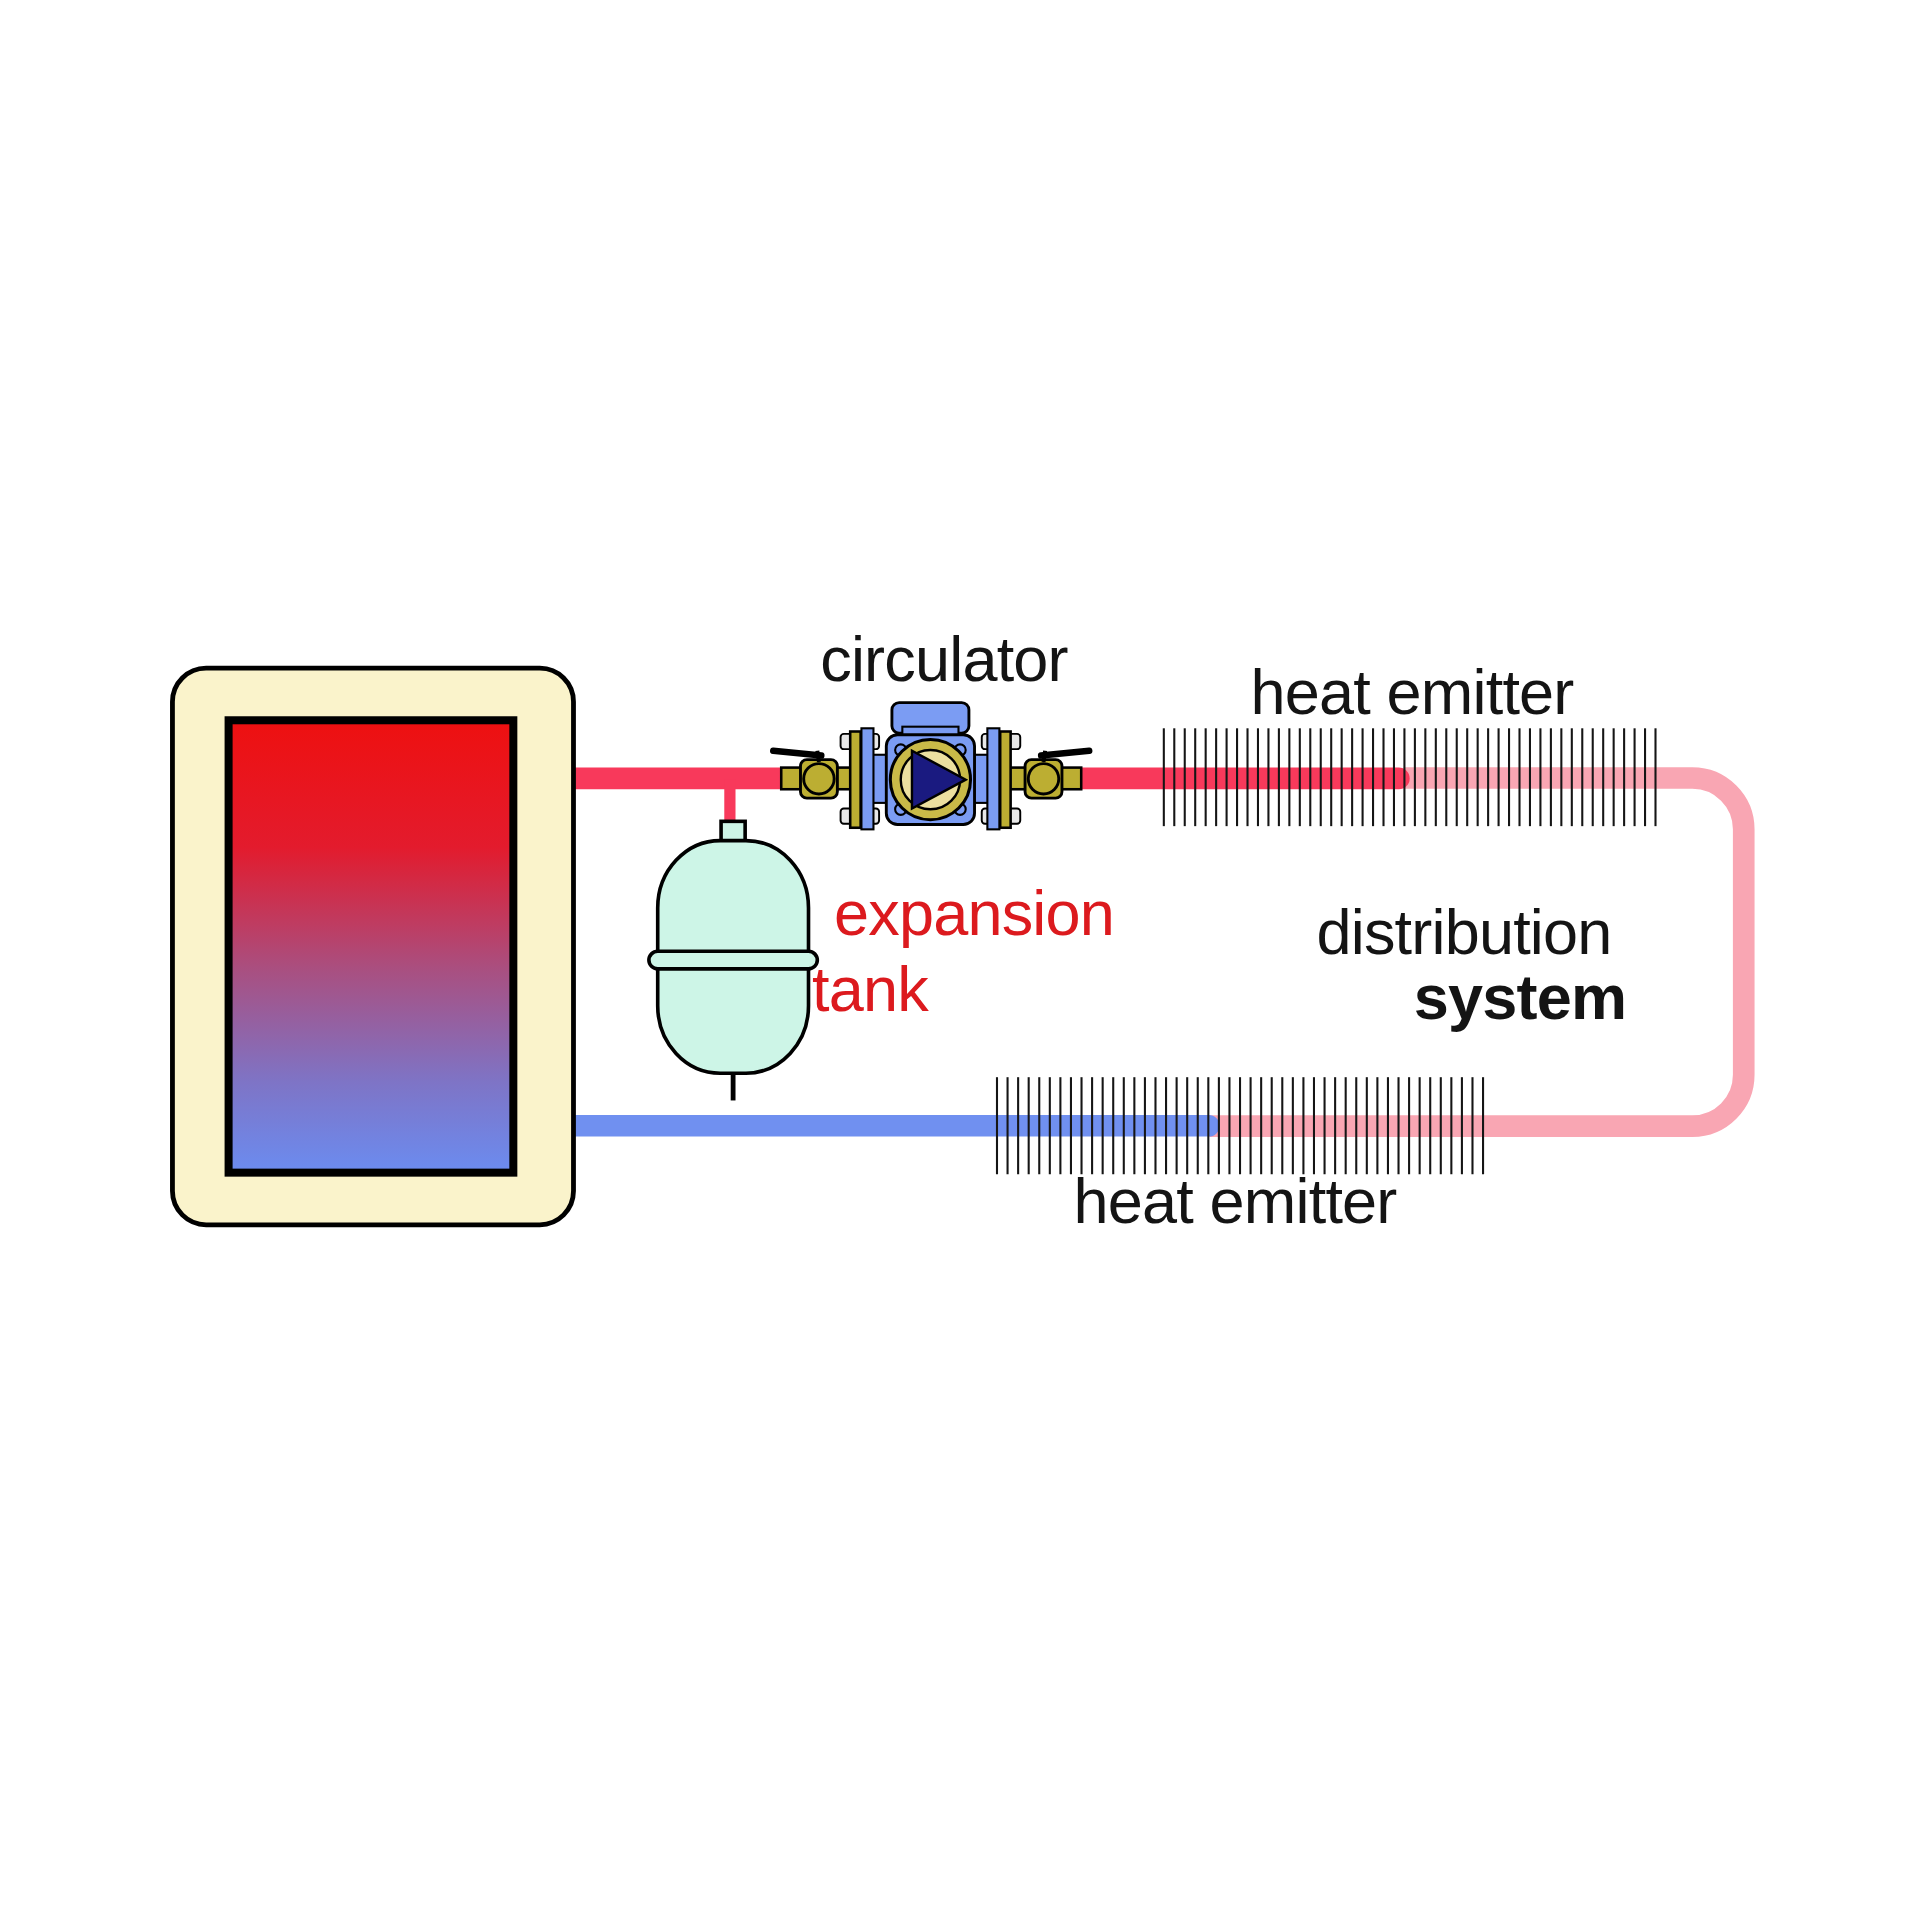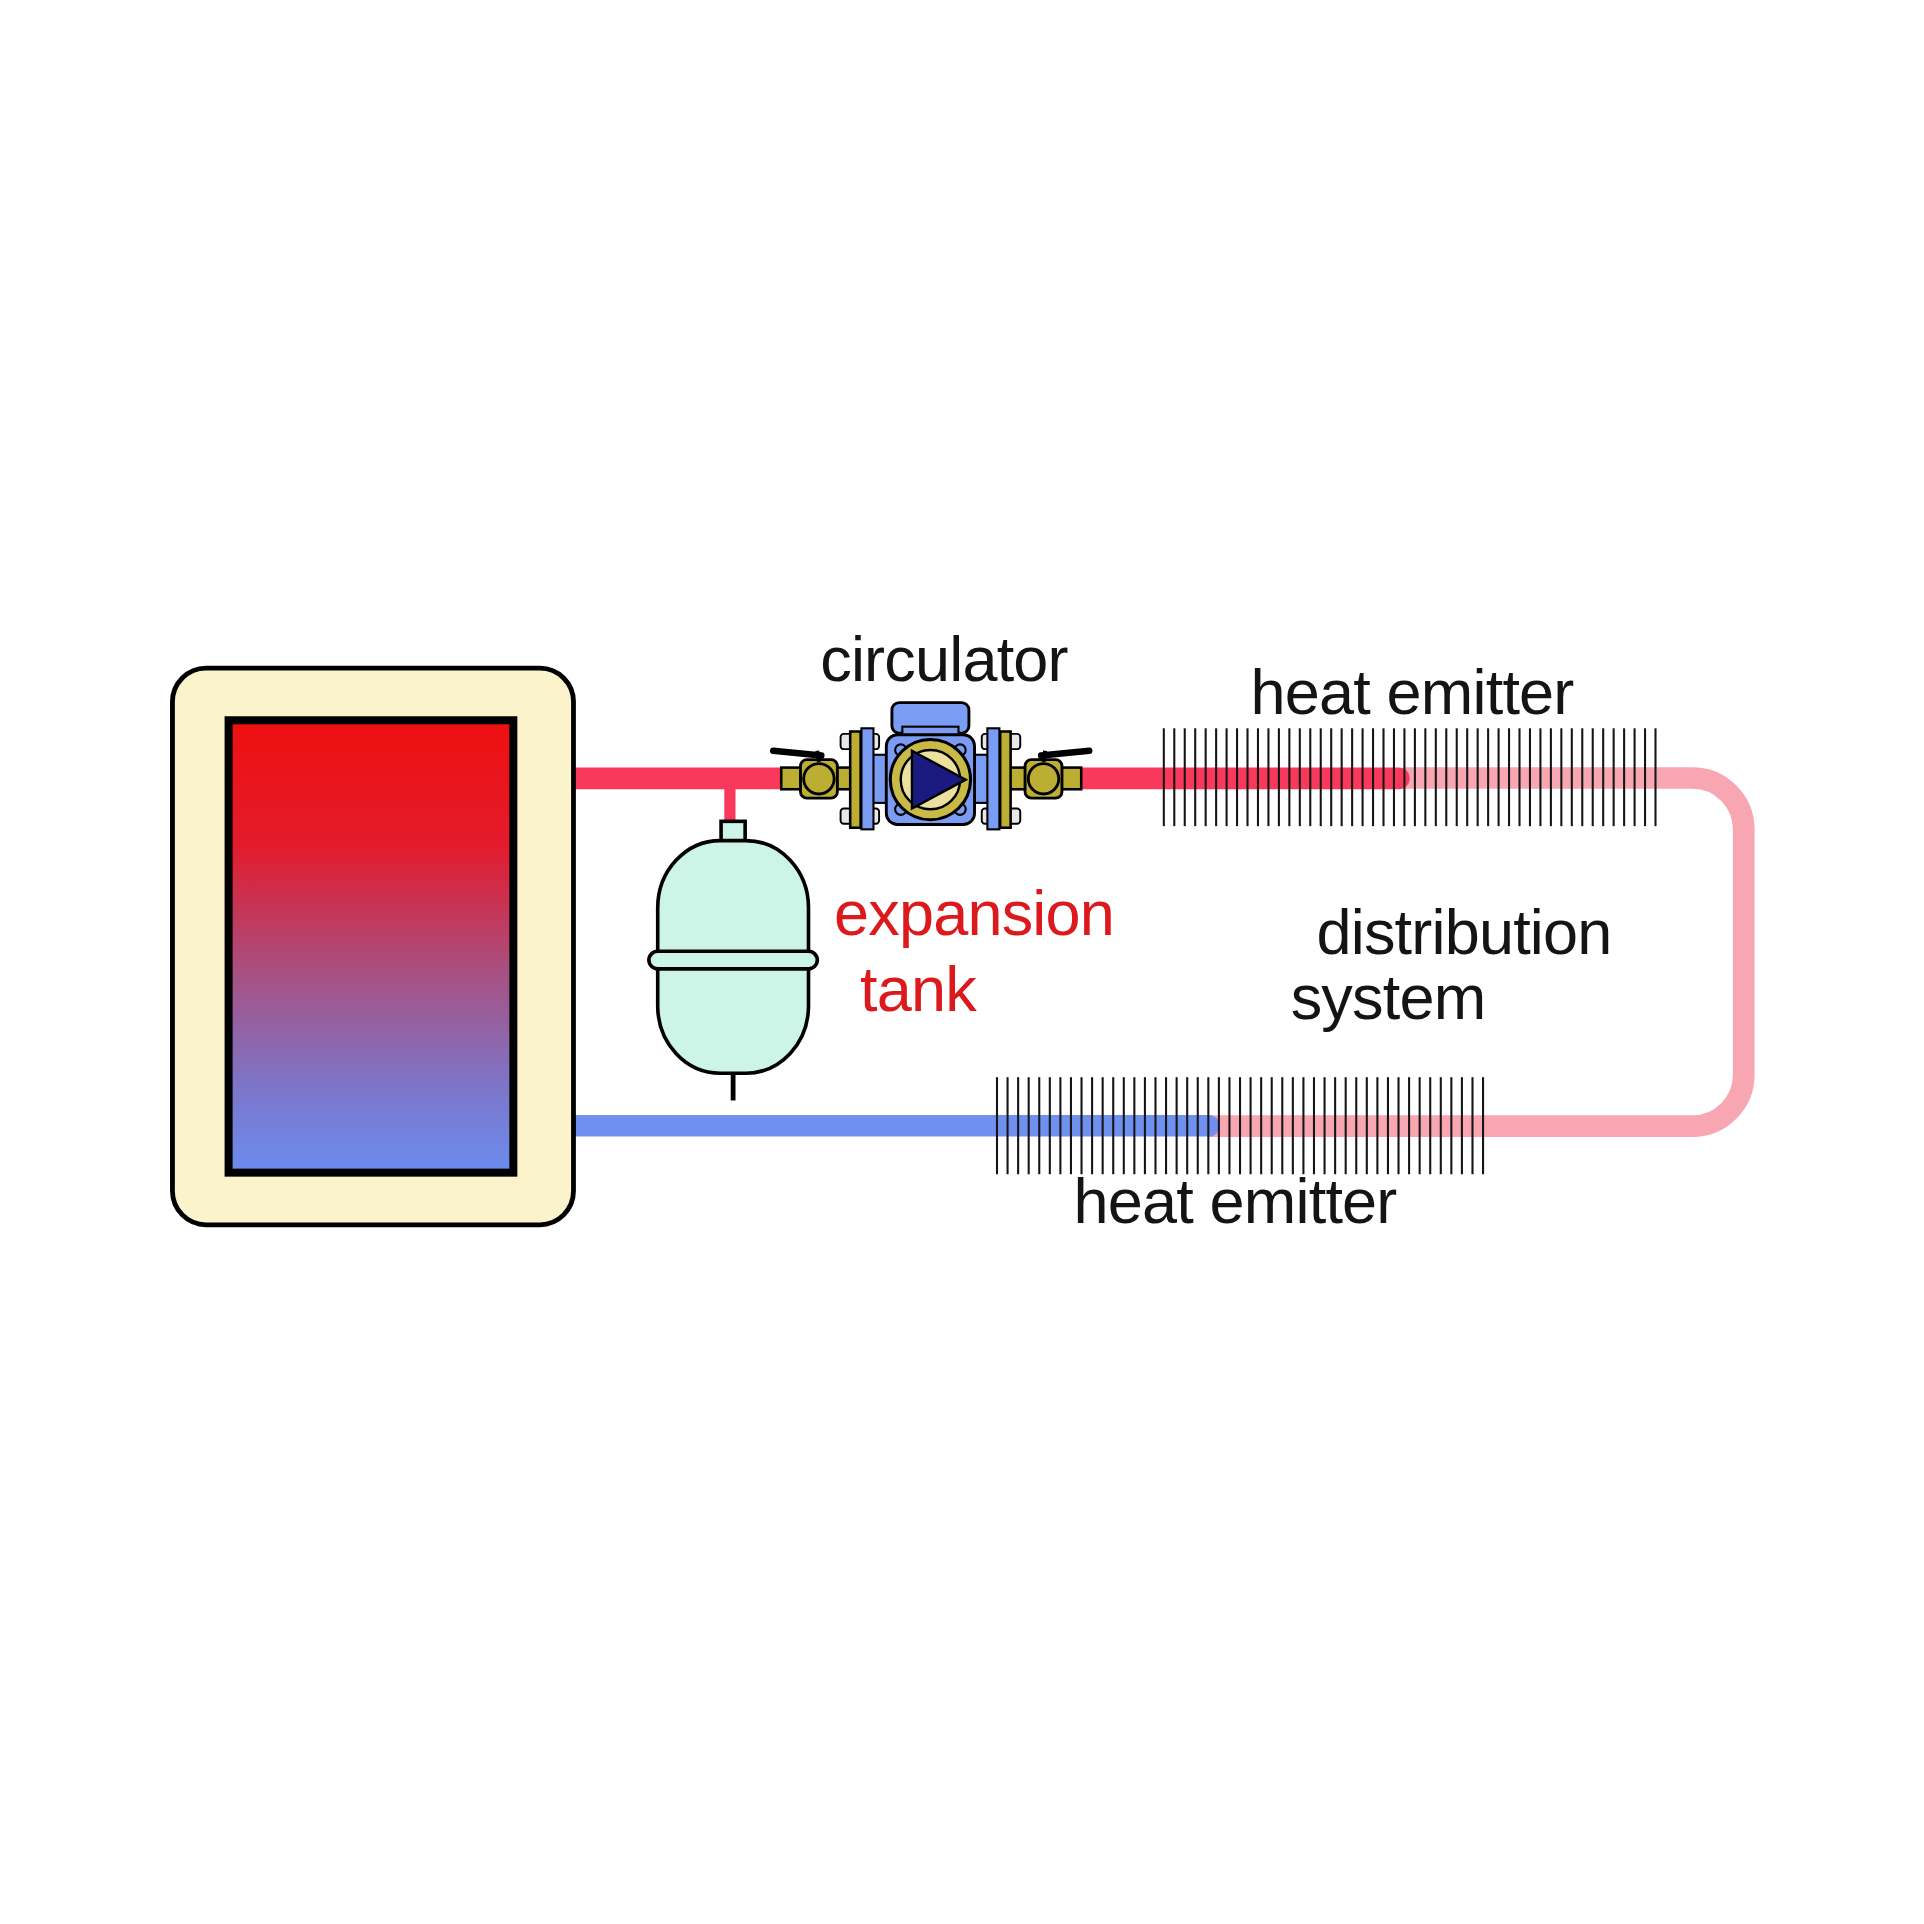--- a/index.html
+++ b/index.html
@@ -246,21 +246,21 @@
         <line x1="1835.8260869565217" x2="1835.8260869565217" y1="1343" y2="1464"></line>
         <line x1="1849" x2="1849" y1="1343" y2="1464"></line>
       </g>
   </svg>
 
   <div class="label" style="left:944px;top:659px;">circulator</div>
 
   <div class="label" style="left:1412px;top:692px;">heat emitter</div>
 
   <div class="label red left-align" style="left:834px;top:913px;">expansion</div>
-  <div class="label red left-align" style="left:860px;top:989px;">tank</div>
+  <div class="label red left-align" style="left:812px;top:989px;">tank</div>
 
   <div class="label" style="left:1464px;top:932px;">distribution</div>
-  <div class="label" style="left:1388px;top:997px;">system</div>
+  <div class="label" style="left:1520px;top:997px;font-weight:bold;">system</div>
 
   <div class="label" style="left:1235px;top:1201px;">heat emitter</div>
 
 </div>
 
 
 </body></html>

